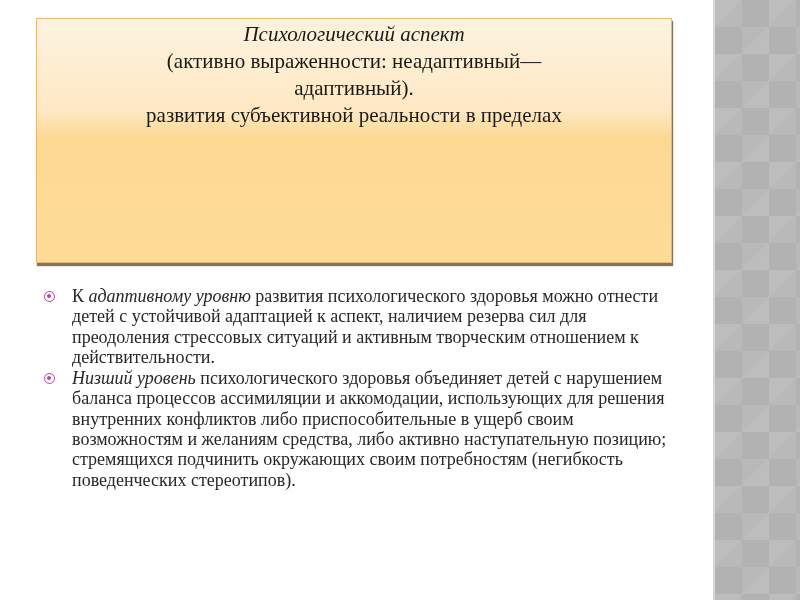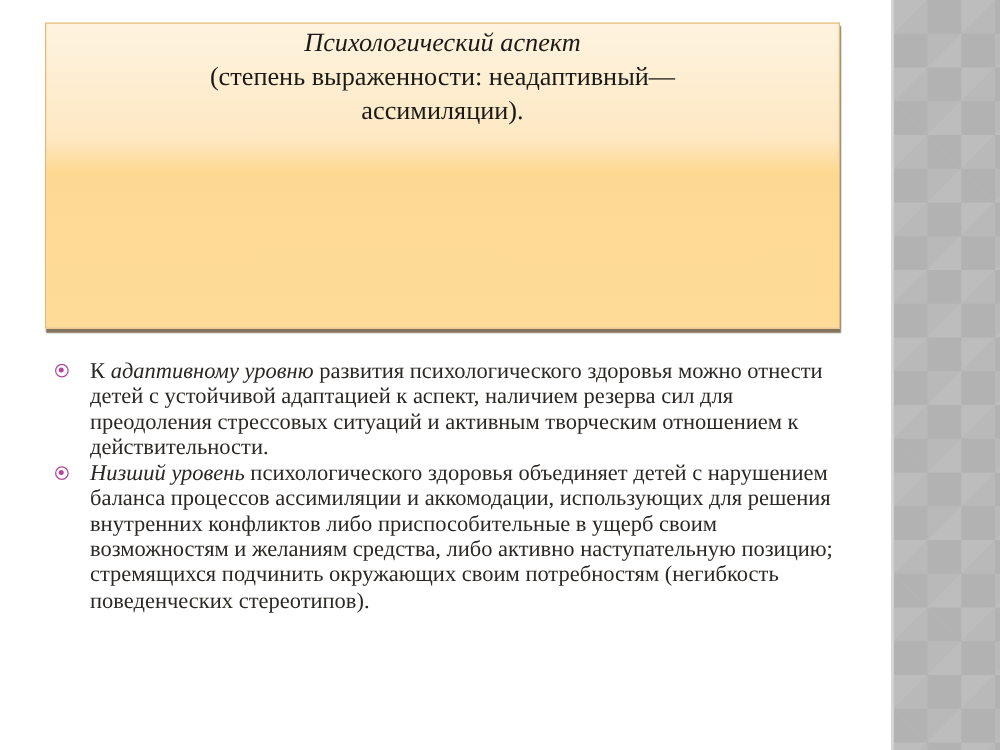--- a/index.html
+++ b/index.html
@@ -70,22 +70,23 @@
       background: #b5479a;
     }
   </style>
 </head>
 <body>
 
 <div class="side-strip"></div>
 
 <div class="callout">
   <p class="heading">Психологический аспект</p>
-  <p>(степень выраженности: неадаптивный—</p>
-  <p>ассимиляции).</p>
+  <p>(активно выраженности: неадаптивный—</p>
+  <p>адаптивный).</p>
+  <p>развития субъективной реальности в пределах</p>
 </div>
 
 <ul class="bullets">
   <li>
     <span class="bullet-icon"></span>
     <span>К </span><em>адаптивному уровню</em><span> развития психологического здоровья можно отнести детей с устойчивой адаптацией к аспект, наличием резерва сил для преодоления стрессовых ситуаций и активным творческим отношением к действительности.</span>
   </li>
   <li>
     <span class="bullet-icon"></span>
     <span></span><em>Низший уровень</em><span> психологического здоровья объединяет детей с нарушением баланса процессов ассимиляции и аккомодации, использующих для решения внутренних конфликтов либо приспособительные в ущерб своим возможностям и желаниям средства, либо  активно наступательную позицию; стремящихся подчинить окружающих своим потребностям (негибкость поведенческих стереотипов).</span>

